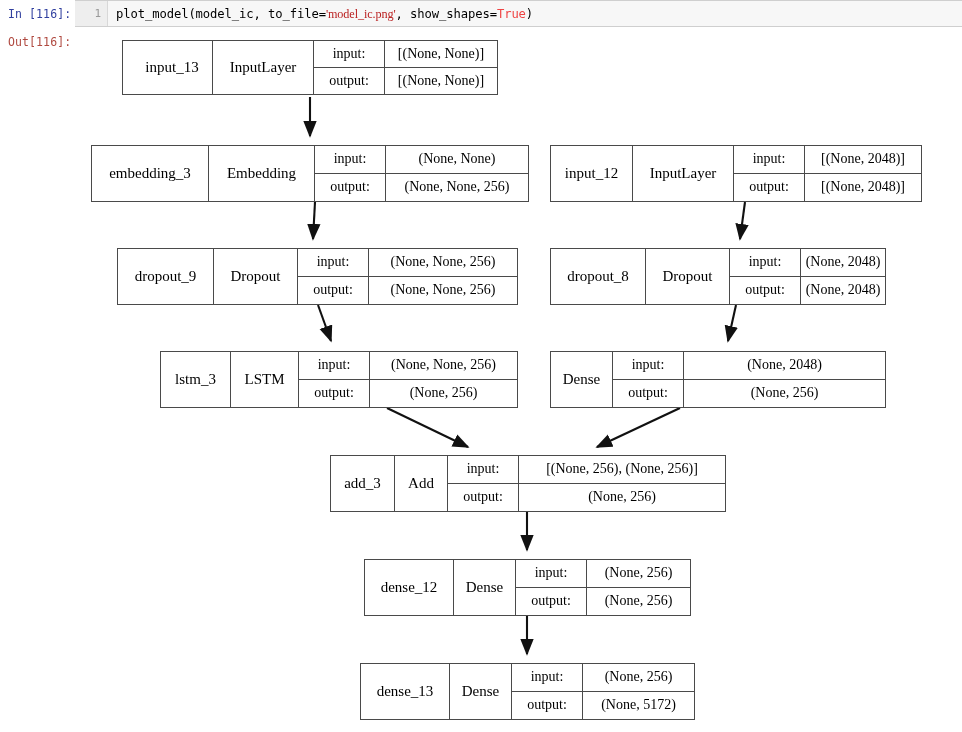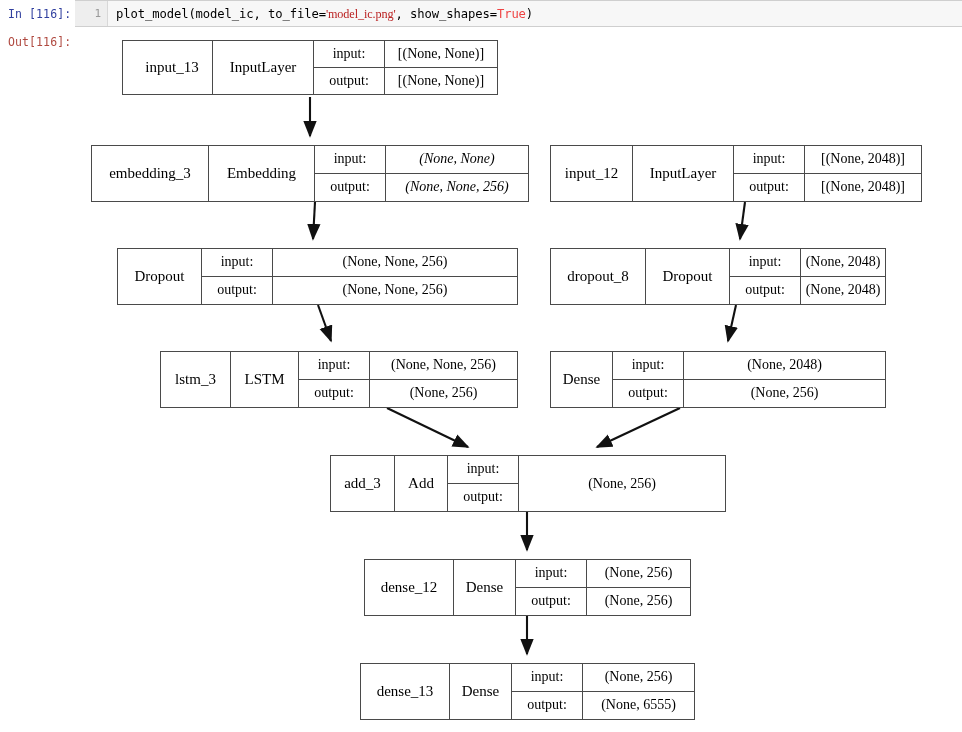--- a/index.html
+++ b/index.html
@@ -191,21 +191,21 @@
     <div class="node-col" style="width:117px;">
       <span>embedding_3</span>
     </div>
     <div class="node-col" style="width:106px;">
       <span>Embedding</span>
     </div>
     <div class="node-io" style="width:71px;">
       <div class="io-cell">input:</div>
       <div class="io-cell bottom">output:</div>
     </div>
-    <div class="node-io last" style="flex:1;font-style:italic;">
+    <div class="node-io last" style="flex:1;">
       <div class="io-cell">(None, None)</div>
       <div class="io-cell bottom">(None, None, 256)</div>
     </div>
   </div>
 
   <div class="node" style="left:550px; top:117px; width:372px; height:57px;">
     <div class="node-col" style="width:82px;">
       <span>input_12</span>
     </div>
     <div class="node-col" style="width:101px;">
@@ -215,20 +215,23 @@
       <div class="io-cell">input:</div>
       <div class="io-cell bottom">output:</div>
     </div>
     <div class="node-io last" style="flex:1;">
       <div class="io-cell">[(None, 2048)]</div>
       <div class="io-cell bottom">[(None, 2048)]</div>
     </div>
   </div>
 
   <div class="node" style="left:117px; top:220px; width:401px; height:57px;">
+    <div class="node-col" style="width:96px;">
+      <span>dropout_9</span>
+    </div>
     <div class="node-col" style="width:84px;">
       <span>Dropout</span>
     </div>
     <div class="node-io" style="width:71px;">
       <div class="io-cell">input:</div>
       <div class="io-cell bottom">output:</div>
     </div>
     <div class="node-io last" style="flex:1;">
       <div class="io-cell">(None, None, 256)</div>
       <div class="io-cell bottom">(None, None, 256)</div>
@@ -288,20 +291,21 @@
       <span>add_3</span>
     </div>
     <div class="node-col" style="width:53px;">
       <span>Add</span>
     </div>
     <div class="node-io" style="width:71px;">
       <div class="io-cell">input:</div>
       <div class="io-cell bottom">output:</div>
     </div>
     <div class="node-io last" style="flex:1;">
+      <div class="io-cell">[(None, 256), (None, 256)]</div>
       <div class="io-cell bottom">(None, 256)</div>
     </div>
   </div>
 
   <div class="node" style="left:364px; top:531px; width:327px; height:57px;">
     <div class="node-col" style="width:89px;">
       <span>dense_12</span>
     </div>
     <div class="node-col" style="width:62px;">
       <span>Dense</span>
@@ -322,17 +326,17 @@
     </div>
     <div class="node-col" style="width:62px;">
       <span>Dense</span>
     </div>
     <div class="node-io" style="width:71px;">
       <div class="io-cell">input:</div>
       <div class="io-cell bottom">output:</div>
     </div>
     <div class="node-io last" style="flex:1;">
       <div class="io-cell">(None, 256)</div>
-      <div class="io-cell bottom">(None, 6555)</div>
+      <div class="io-cell bottom">(None, 5172)</div>
     </div>
   </div>
 
 </div>
 
 </body></html>

